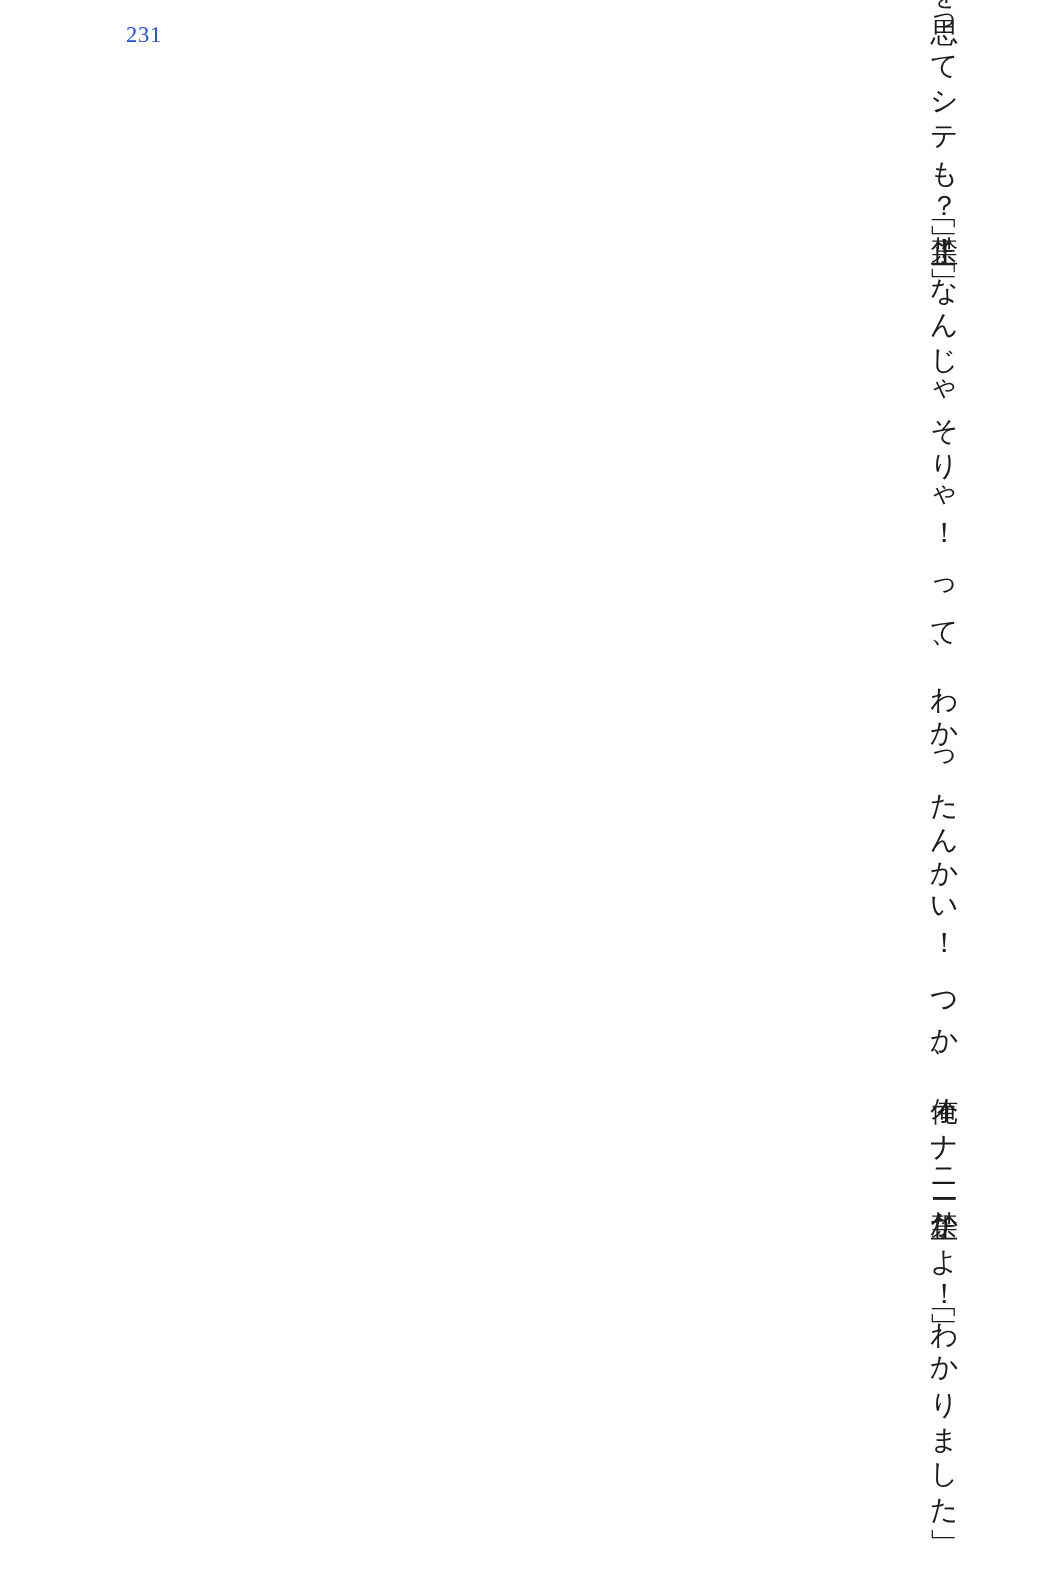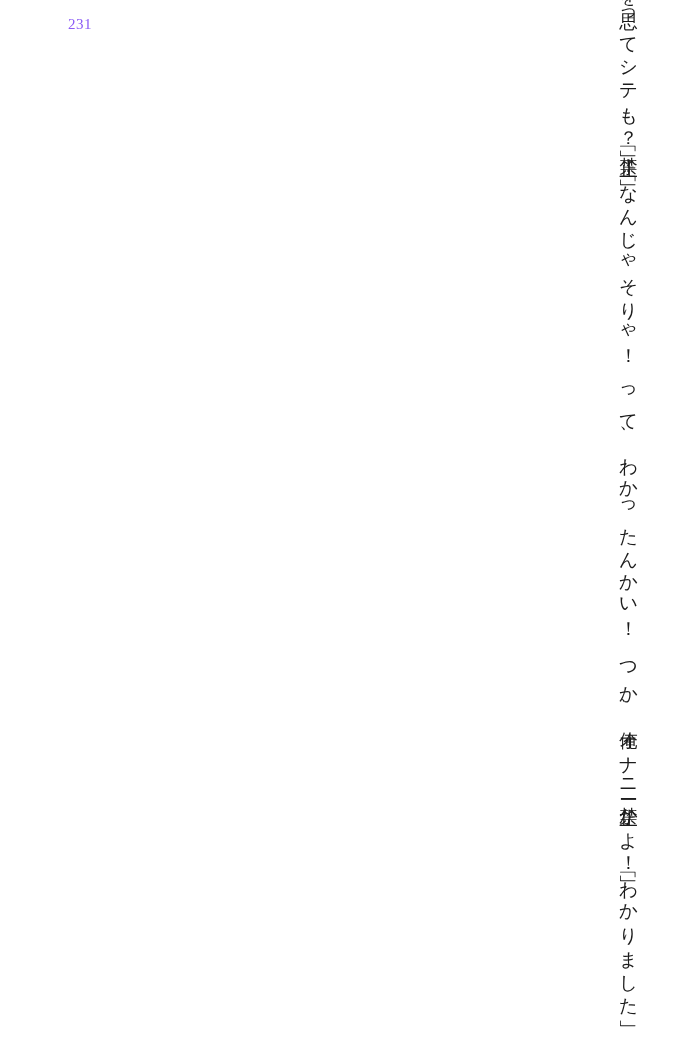--- a/index.html
+++ b/index.html
@@ -18,24 +18,24 @@
   .page {
     position: relative;
     width: 693px;
     height: 1050px;
     box-sizing: border-box;
     background: #fff;
   }
   .page-number {
     position: absolute;
     top: 16px;
-    left: 68px;
+    left: 84px;
     font-size: 15px;
     font-family: "Liberation Serif", "DejaVu Serif", serif;
-    color: #8b5cf6;
+    color: #1d4ed8;
     letter-spacing: 0.5px;
   }
   .text-body {
     position: absolute;
     top: 72px;
     right: 56px;
     bottom: 40px;
     left: 56px;
     display: flex;
     flex-direction: row-reverse;

